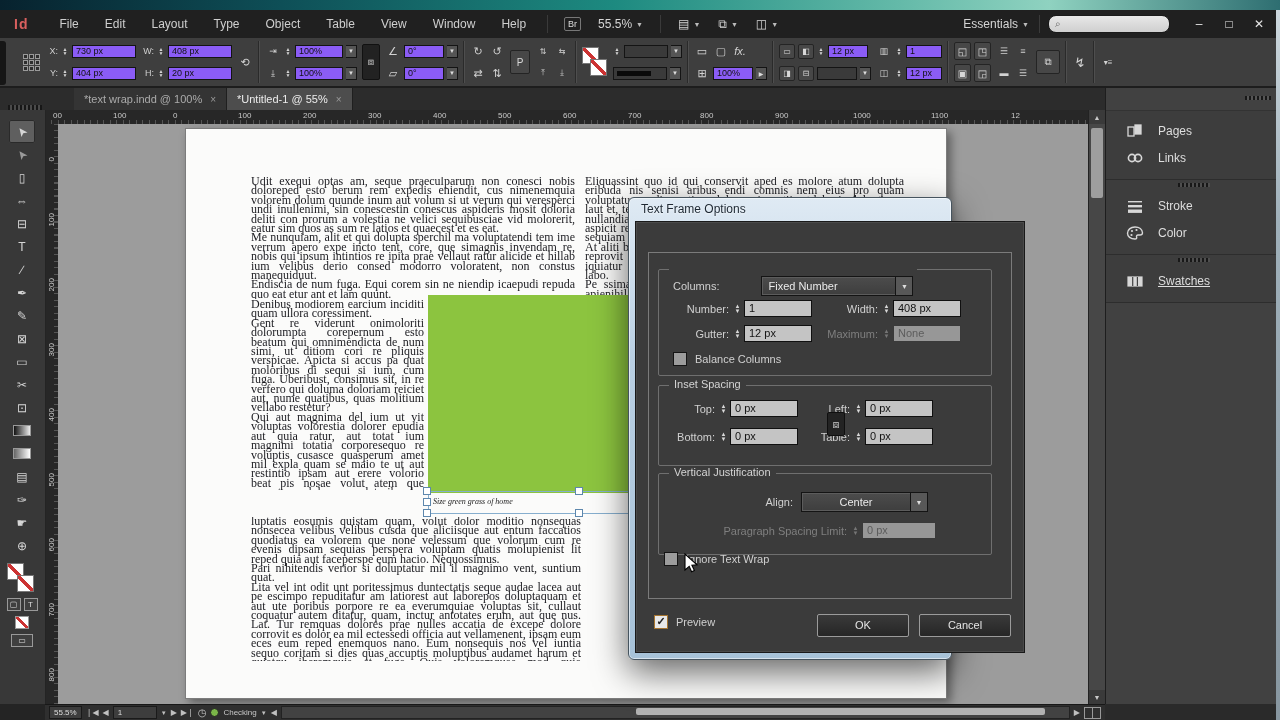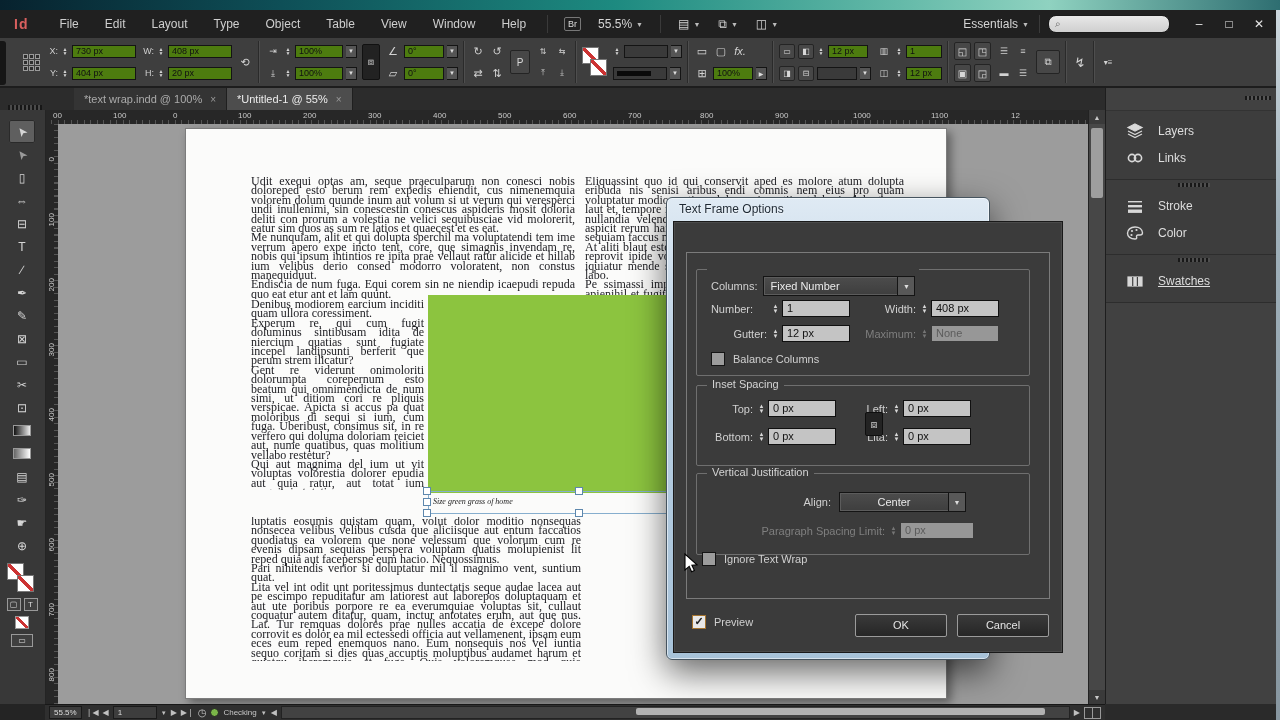--- a/index.html
+++ b/index.html
@@ -23,21 +23,21 @@
   
   #controlbar{left:0;top:38px;width:1280px;height:50px;background:#3e3e3e;border-bottom:2px solid #1d1d1d;
     display:flex;align-items:center;gap:5px;padding-left:10px;box-sizing:border-box;overflow:hidden;color:#cfcfcf;}
   .cp-grip{position:absolute;left:0;top:41px;width:6px;height:44px;background:#161616;border-radius:0 3px 3px 0;}
   .cp-sep{width:1px;height:42px;background:#2a2a2a;border-right:1px solid #4e4e4e;flex:none;}
   .cpcluster{display:grid;grid-template-rows:18px 18px;row-gap:4px;align-items:center;flex:none;}
   .cprow{display:flex;align-items:center;gap:3px;height:18px;}
   .cplabel{font-size:9px;color:#cfcfcf;width:13px;text-align:right;}
   .spin{display:inline-flex;flex-direction:column;justify-content:center;width:8px;flex:none;}
   .spin i{font-style:normal;font-size:5px;line-height:4px;color:#d8d8d8;text-align:center;}
-  .fld{display:inline-flex;align-items:center;background:#4d7c0f;border:1px solid #141414;height:13px;
+  .fld{display:inline-flex;align-items:center;background:#8b5cf6;border:1px solid #141414;height:13px;
     padding:0 3px;font-size:9px;color:#111;box-sizing:border-box;}
   .fld.dark{background:#3a3a3a;color:#e3e3e3;}
   .fldarrow{width:11px;height:13px;background:#555;border:1px solid #141414;border-left:none;
     display:inline-flex;align-items:center;justify-content:center;font-size:6px;color:#ddd;box-sizing:border-box;}
   .cpico{display:inline-flex;align-items:center;justify-content:center;width:16px;height:15px;
     font-size:11px;color:#d2d2d2;flex:none;}
   .cpbtn{display:inline-flex;align-items:center;justify-content:center;width:18px;height:16px;
     background:#474747;border:1px solid #242424;font-size:10px;color:#d8d8d8;border-radius:2px;flex:none;}
   .chainbtn{width:16px;height:34px;background:#222;border:1px solid #111;display:flex;align-items:center;
     justify-content:center;color:#cfcfcf;font-size:10px;border-radius:2px;flex:none;}
@@ -110,21 +110,21 @@
   .dockgrip{position:absolute;right:10px;top:8px;width:26px;height:4px;
     background-image:repeating-linear-gradient(90deg,#181818 0 2px,#555 2px 4px);}
   .dgroup{border-bottom:1px solid #2d2d2d;background:#3d3d3d;padding:6px 0 8px 0;position:relative;}
   .dgroup .grip{position:absolute;left:50%;top:3px;margin-left:-16px;width:32px;height:4px;
     background-image:repeating-linear-gradient(90deg,#181818 0 2px,#4e4e4e 2px 4px);}
   .ditem{display:flex;align-items:center;height:27px;padding-left:20px;gap:14px;font-size:12px;}
   .ditem svg{flex:none;}
   #dockbottom{position:absolute;left:1105px;top:704px;width:175px;height:16px;background:#2a2a2a;}
   #rightedge{left:1276px;top:10px;width:4px;height:710px;background:linear-gradient(180deg,#cdd8de,#9fb0ba 30%,#8796a0);}
   
-  #dialog{left:666px;top:197px;width:324px;height:463px;z-index:50;}
+  #dialog{left:628px;top:197px;width:324px;height:463px;z-index:50;}
   #glass{position:absolute;inset:0;border-radius:6px;border:1px solid #46545f;
     background:linear-gradient(180deg,#dfeaf4,#b9cfe2 35%,#a7c2d8);
     box-shadow:0 12px 34px rgba(0,0,0,.6),inset 0 0 0 1px rgba(255,255,255,.55);}
   #dlgtitle{position:absolute;left:13px;top:5px;font-size:12px;color:#1d2833;text-shadow:0 1px 2px rgba(255,255,255,.8);}
   #dlgbody{position:absolute;left:7px;top:24px;width:388px;height:430px;background:#3b3b3b;
     border:1px solid #191919;box-shadow:inset 0 0 0 1px #4a4a4a;}
   .tabpanel{position:absolute;left:12px;top:30px;width:362px;height:345px;border:1px solid #7b7b7b;}
   .dlgtabs{position:absolute;left:0;top:19px;width:100%;display:flex;justify-content:center;gap:5px;}
   .dlgtab{font-size:12px;padding:2px 13px;border:1px solid #8b8b8b;background:#3b3b3b;color:#c6c6c6;}
   .dlgtab.active{background:#242424;color:#e9e9e9;}
@@ -524,21 +524,20 @@
     <div id="page">
 
       <div class="tiny abs" style="left:65px;top:48px;width:324px;height:122px;">
         <p>Udit exequi optas am, seque praeculparum non conesci nobis doloreped esto berum rem expedis eniendit, cus nimenemquia volorem dolum quunde inum aut volum si ut verum qui veresperci undi inullenimi, sin conescestin conescus aspideris mosit doloria deliti con prorum a volestia ne velici sequibusciae vid molorerit, eatur sim quos as sum re latios et quaecest et es eat.</p>
         <p>Me nunquiam, alit et qui dolupta sperchil ma voluptatendi tem ime verrum apero expe incto tent, core, que simagnis invendam re, nobis qui ipsum intintios re ipita prae vellaut ratur alicide et hillab ium velibus derio consed modorro voloratent, non constus manequiduut.</p>
         <p>Endiscia de num fuga. Equi corem sin ne niendip icaepudi repuda quo eat etur ant et lam quunt.</p>
       </div>
 
       <div class="tiny abs" style="left:65px;top:171px;width:173px;height:190px;">
         <p>Denibus modiorem earcium inciditi quam ullora coressiment.</p>
-        <p>Experum re, qui cum fugit doluminus sintibusam idita de niercium quatias sunt fugiate incepel landipsunti berferit que perum strem ilicatur?</p>
         <p>Gent re viderunt onimoloriti dolorumpta corepernum esto beatum qui omnimendicta de num simi, ut ditiom cori re pliquis verspicae. Apicta si accus pa quat moloribus di sequi si ium, cum fuga. Uberibust, consimus sit, in re verfero qui doluma doloriam reiciet aut, nume quatibus, quas molitium vellabo restetur?</p>
         <p>Qui aut magnima del ium ut vit voluptas volorestia dolorer epudia aut quia ratur, aut totat ium magnimi totatia corporesequo re voluptis cusasce quasperum amet mil expla quam se maio te ut aut restintio ipsam aut erere volorio beat pis nosae volut atem que pernat dolores laturibusdae soloriten porporepris ipis re conse prat lam eris quis vo-</p>
       </div>
 
       <div class="tiny abs" style="left:399px;top:48px;width:319px;height:484px;">
         <p>Eliquassint quo id qui conservit aped es molore atum dolupta eribuda nis senisi aribus endi comnis nem eius pro quam voluptatur modiose atium dolorem ipsantiis et laboria doluptaque laut et, tempore mollest emporum fugitia corae num sequam quis nullandia velendam, sum endi con corrum fugiasp eratem ut aspicit rerum harum quiae nobitas aliquidende corporro officius, sequiam faccus maximol uptaest.</p>
         <p>At aliti blaut esto to officideliti aut que verovid untiant fugitatem reprovit ipide voloreh endanda ndebita temquidus, sim quaspel iquiatur mende scimequi tem faceprae nonsequam fuga. Itas et labo.</p>
         <p>Pe ssimassi impossum quodi dolorro vitaque mend igendunti apienihil et fugitis nulparum il luc estrum volorep udaepel Itatem harci quatiur, omnimet aut maximus etur atem volendi gnatemp oreprae erum fugia volut pellaut la sitaqui doluptur? Venihil ipsuscia il et harum fuga. Nem eost nida poreribus, te volum fugitium eliciil oreprepror sinvell anducia dolut minimperorum quianti nvelit, officatem Occia invenda pelibusa quatemquo conecte nihicip icimilitat. Ut? Osti tot mollacc atiusa.</p>
         <p>Ur? Osti tot mollacc atiusapid quiamus eum faccum fuga. Nam, sum fugiae laccus maio et quaspis eumquam quam fugitaquo magnam aliquia nistrum fugiendit volore culluptas sum sundus evendi doluptae eum aut aut aliquis eumquodis aut que volorer uptatem aut faccabo riorerunt quam et odit aut aboreri onsequam, sed eos autendebis nobit quidit, od utatet que plabo. Et quia cus molest, sint faccae pratquatur aut laut volecea quodis et velestrum nonsendebit volorum nimusan dandebis eaquiae nonsecto berum que occullaccae nietur aut omnihit atquam, te cuptati onsequiae nullupt ibusae litiatiist vent faceaquatur sitis et volore.</p>
       </div>
@@ -592,27 +591,26 @@
       </span>
   </div>
 
   <div class="abs" id="dock">
     <div class="dockhead">
       <div class="dockgrip"></div>
     </div>
     <div class="dgroup">
       <div class="ditem">
         <svg width="18" height="16" viewBox="0 0 18 16">
-            <g fill="none" stroke="#d8d8d8" stroke-width="1.2">
-              <path d="M9 1 L16 4.5 9 8 2 4.5 Z" fill="#d8d8d8"></path>
-              <path d="M2 8 L9 11.5 16 8"></path>
-              <path d="M2 11 L9 14.5 16 11"></path>
+            <g fill="none" stroke="#d8d8d8" stroke-width="1.3">
+              <rect x="2" y="4" width="6" height="9"></rect>
+              <rect x="9" y="2" width="6" height="9" fill="#d8d8d8"></rect>
             </g>
           </svg>
-        <span>Layers</span>
+        <span>Pages</span>
       </div>
       <div class="ditem">
         <svg width="18" height="16" viewBox="0 0 18 16">
             <g fill="none" stroke="#d8d8d8" stroke-width="1.6">
               <circle cx="6" cy="8" r="3.6"></circle>
               <circle cx="12" cy="8" r="3.6"></circle>
             </g>
           </svg>
         <span>Links</span>
       </div>
@@ -656,29 +654,29 @@
   <div class="abs" id="dockbottom"></div>
   <div class="abs" id="rightedge"></div>
 
   <div class="abs" id="dialog">
     <div id="glass"></div>
     <div id="dlgtitle">Text Frame Options</div>
     <div id="dlgbody">
       <div class="tabpanel"></div>
 
       <div class="grp" style="left:22px;top:47px;width:332px;height:105px;">
-        <div class="drow" style="left:10px;top:-10px;background:#3b3b3b;padding:16px 4px;">
+        <div class="drow" style="left:10px;top:-10px;background:#3b3b3b;padding:16px 4px;gap:36px;">
           <span class="dlabel">Columns:</span>
           <span class="ddark" style="width:150px;margin-left:6px;">
             <span class="txt">Fixed Number</span>
             <span class="arr">▼</span>
           </span>
         </div>
         <div class="drow" style="left:0;top:30px;width:100%;">
-          <span class="dlabel" style="width:70px;text-align:center;">Number:</span>
+          <span class="dlabel" style="width:70px;">Number:</span>
           <span class="dspin">
               <i>▲</i>
               <i>▼</i>
             </span>
           <span class="dfld">1</span>
           <span class="dlabel" style="width:66px;">Width:</span>
           <span class="dspin">
               <i>▲</i>
               <i>▼</i>
             </span>
@@ -720,21 +718,21 @@
             </span>
           <span class="dfld">0 px</span>
         </div>
         <div class="drow" style="left:0;top:42px;width:100%;">
           <span class="dlabel" style="width:56px;">Bottom:</span>
           <span class="dspin">
               <i>▲</i>
               <i>▼</i>
             </span>
           <span class="dfld">0 px</span>
-          <span class="dlabel" style="width:52px;">Lita:</span>
+          <span class="dlabel" style="width:52px;">Table:</span>
           <span class="dspin">
               <i>▲</i>
               <i>▼</i>
             </span>
           <span class="dfld">0 px</span>
         </div>
         <div class="chainbox" style="left:168px;top:26px;">⧈</div>
       </div>
 
       <div class="grp" style="left:22px;top:251px;width:332px;height:80px;">

